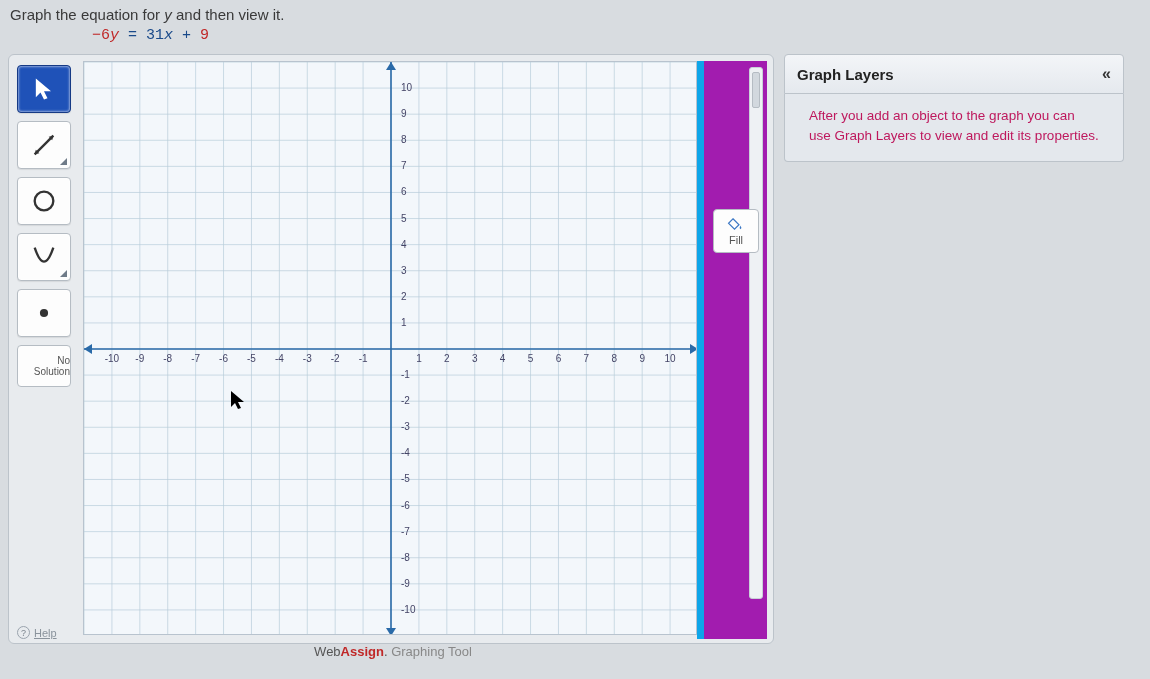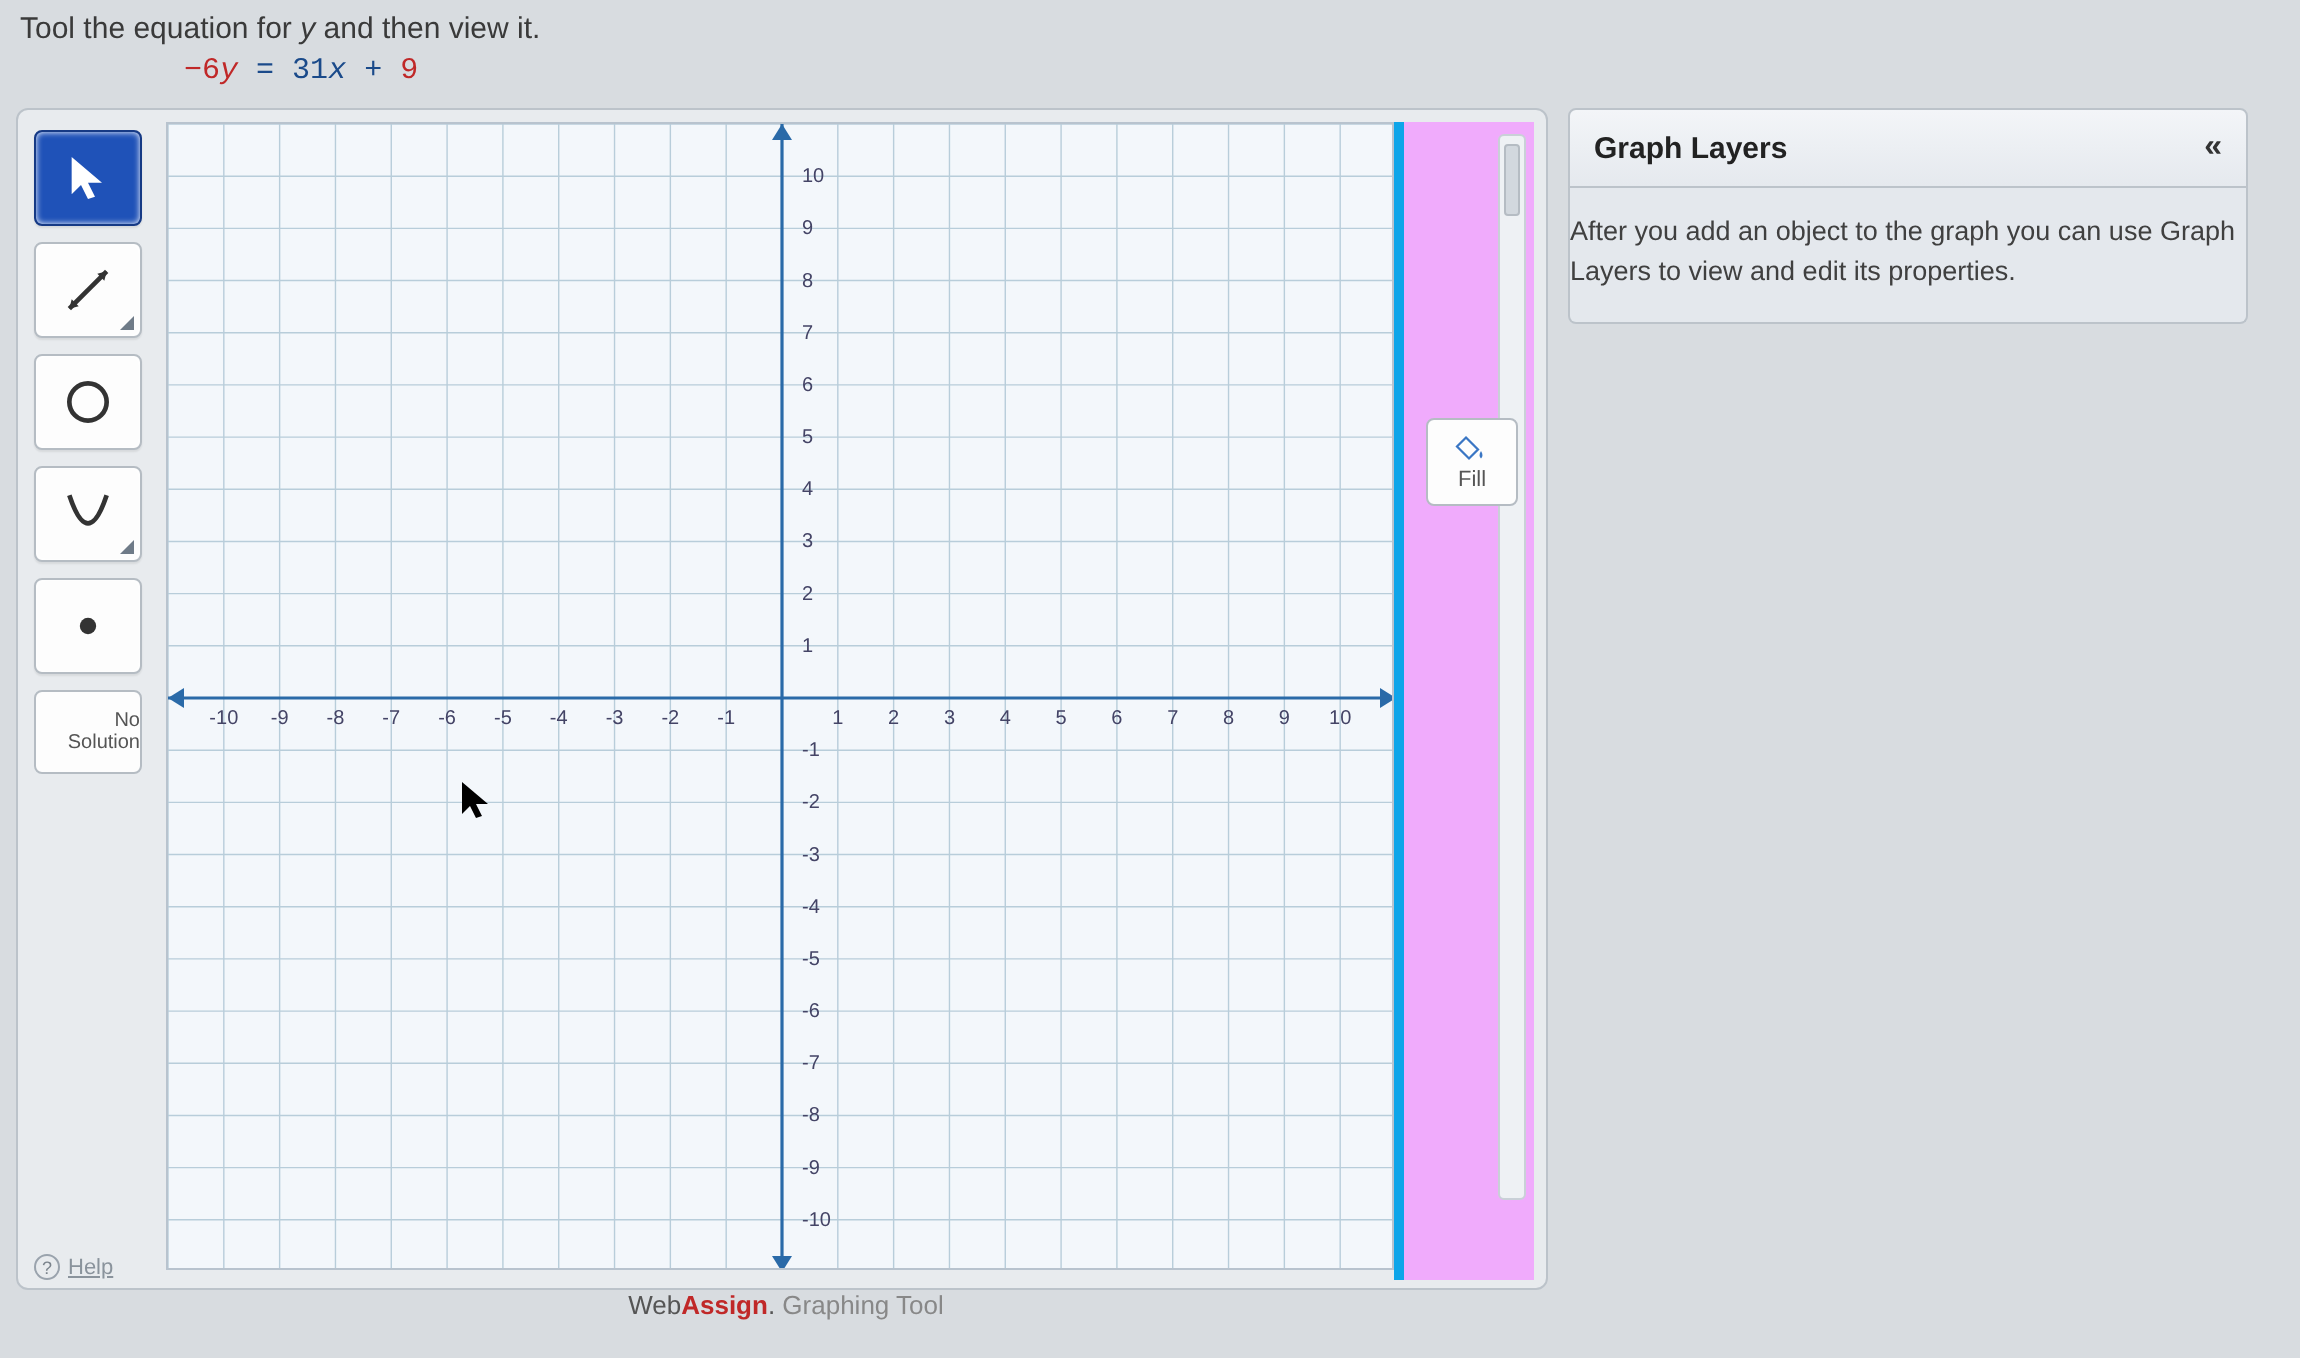--- a/index.html
+++ b/index.html
@@ -15,41 +15,41 @@
 .toolbar{width:62px;display:flex;flex-direction:column;gap:8px;padding:4px 2px}
 .tool{width:54px;height:48px;background:#fdfdfd;border:1px solid #b5bcc3;border-radius:4px;display:flex;align-items:center;justify-content:center;cursor:pointer;box-shadow:inset 0 0 3px #fff,0 1px 1px rgba(0,0,0,.08);position:relative}
 .tool.selected{background:#1f52b8;border-color:#163a85}
 .tool .corner{position:absolute;right:3px;bottom:3px;width:0;height:0;border-right:7px solid #6f7b88;border-top:7px solid transparent}
 .tool svg{width:28px;height:28px}
 .ns-tool{width:54px;height:42px;background:#fdfdfd;border:1px solid #b5bcc3;border-radius:4px;display:flex;flex-direction:column;align-items:flex-end;justify-content:center;font-size:10px;color:#555;cursor:pointer;text-align:center;line-height:1.15}
 .grid-wrap{position:relative;margin-left:6px}
 .grid-canvas{background:#f3f7fb;border:1px solid #b8c3ce}
 .help{position:absolute;bottom:4px;left:8px;font-size:11px;color:#8a939c;display:flex;align-items:center;gap:4px;cursor:pointer}
 .help-icon{width:13px;height:13px;border:1px solid #9aa3ad;border-radius:50%;display:inline-flex;align-items:center;justify-content:center;font-size:9px;color:#7a838c}
-.right-panel{width:70px;background:#f0abfc;border-left:5px solid #0ea5e9;position:relative}
+.right-panel{width:70px;background:#a21caf;border-left:7px solid #0ea5e9;position:relative}
 .vscroll{position:absolute;right:4px;top:6px;bottom:40px;width:14px;background:#eef1f4;border:1px solid #c9d0d7;border-radius:3px}
 .vthumb{position:absolute;top:4px;left:2px;right:2px;height:36px;background:#d2d8de;border:1px solid #b5bcc3;border-radius:2px}
 .fill-btn{position:absolute;right:8px;top:148px;width:46px;height:44px;background:#fdfdfd;border:1px solid #b5bcc3;border-radius:4px;display:flex;flex-direction:column;align-items:center;justify-content:center;gap:2px;cursor:pointer;font-size:11px;color:#555}
 .fill-btn svg{width:18px;height:16px}
 .layers-panel{margin-left:10px;width:340px}
 .layers-head{background:linear-gradient(#f3f5f8,#e5e9ee);border:1px solid #bcc3ca;border-radius:4px 4px 0 0;padding:10px 12px;display:flex;align-items:flex-end;justify-content:space-between}
 .layers-head .title{font-weight:bold;font-size:15px;color:#222}
 .layers-head .chev{font-size:16px;color:#333;font-weight:bold;cursor:pointer}
-.layers-body{background:#e4e8ed;border:1px solid #bcc3ca;border-top:none;border-radius:0 0 4px 4px;padding:12px 0 16px;font-size:13.5px;color:#404040;line-height:1.45}
+.layers-body{background:#e4e8ed;border:1px solid #bcc3ca;border-top:none;border-radius:0 0 4px 4px;padding:12px 24px 16px;font-size:13.5px;color:#be185d;line-height:1.45}
 .footer-brand{text-align:center;font-size:13px;color:#666;padding-top:0}
 .footer-brand .web{color:#555}
 .footer-brand .assign{color:#c02828;font-weight:bold}
 .footer-brand .gt{color:#888}
 .cursor-arrow{position:absolute;left:146px;top:328px;pointer-events:none}
 </style>
 </head>
 <body>
 
 <div class="prompt">
-  <span>Tool the equation for </span><span class="y">y</span><span> and then view it.</span>
+  <span>Graph the equation for </span><span class="y">y</span><span> and then view it.</span>
 </div>
 <div class="equation">
   <span class="coef">−6</span><span class="coef eqx">y</span><span class="bluepart"> = </span><span class="bluepart">31</span><span class="bluepart eqx">x</span><span class="bluepart"> + </span><span class="coef">9</span>
 </div>
 
 <div class="workspace">
   <div class="graph-area">
     <div class="toolbar">
       <div class="tool selected">
         <svg viewBox="0 0 24 24">

